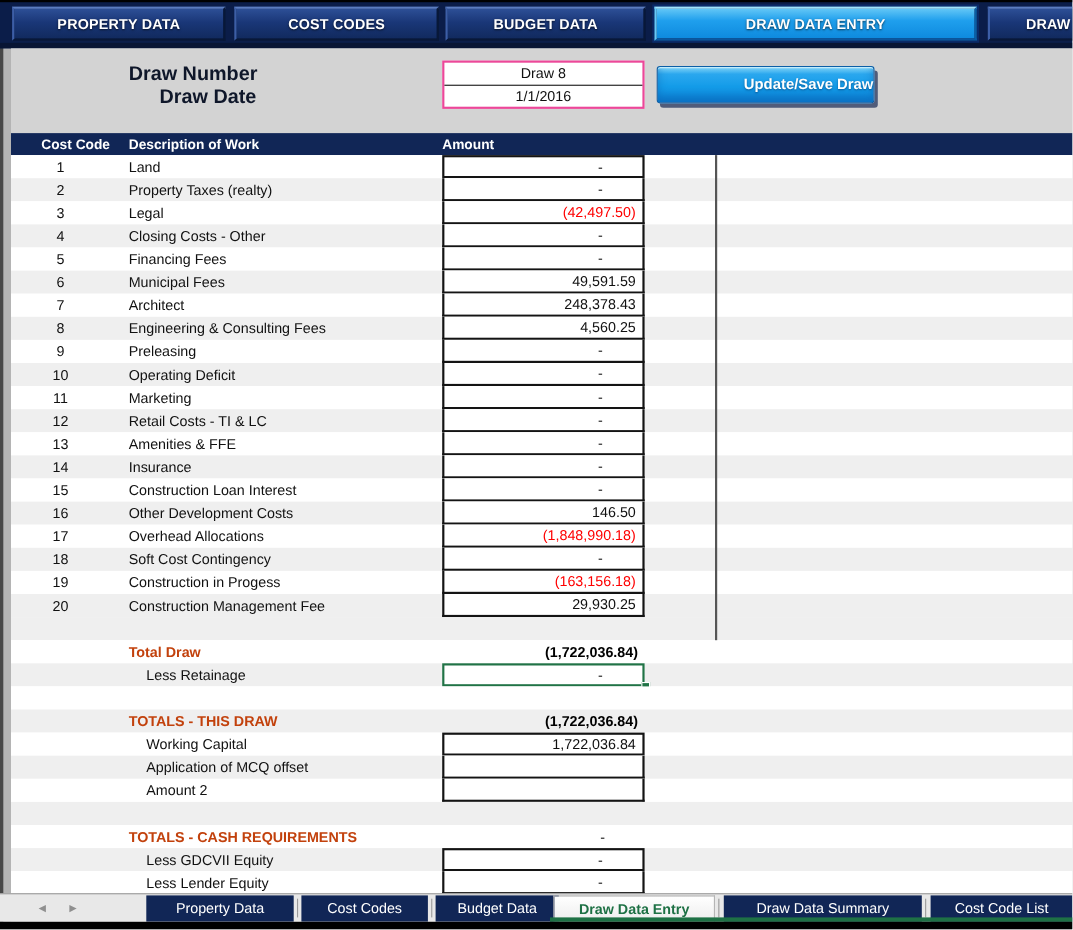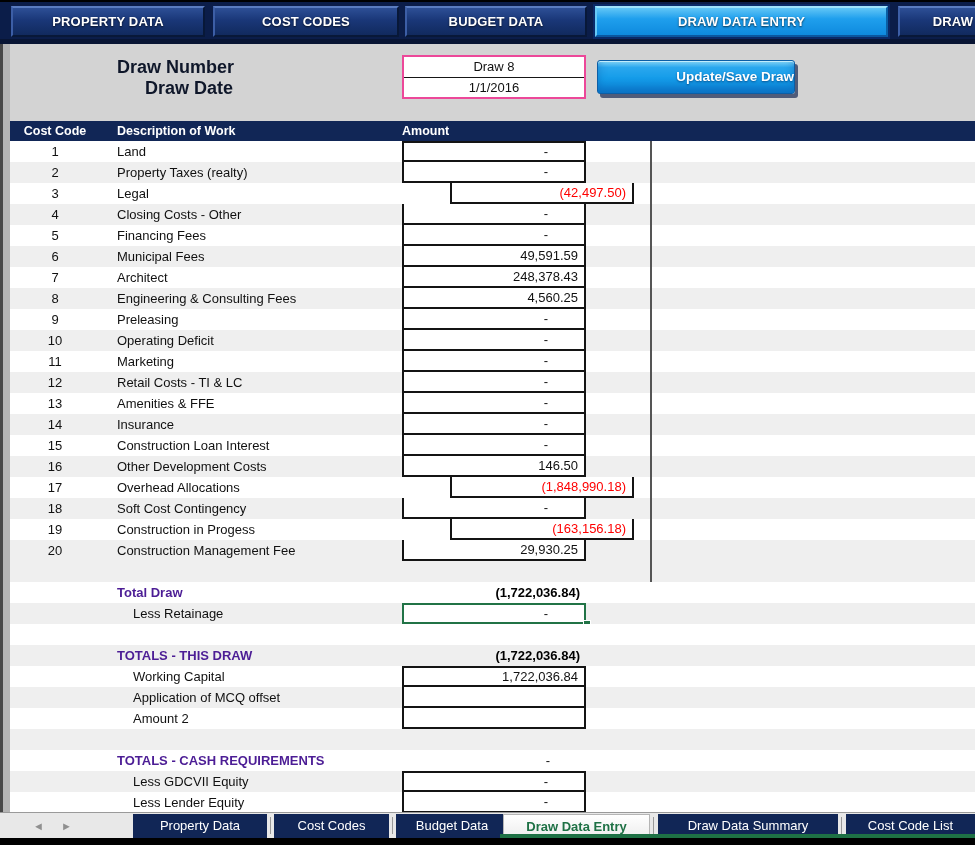--- a/index.html
+++ b/index.html
@@ -30,36 +30,36 @@
   .savebtn { position:absolute; left:587px; top:16px; width:198px; height:34px; border-radius:3px;
     background:linear-gradient(180deg,#86d7f8 0%,#2aa7ee 20%,#149ce9 55%,#0d89dd 100%);
     border:1px solid #0c5ea6; box-sizing:border-box; color:#fff; font-weight:bold; font-size:13.5px; text-align:right; line-height:31px;
     text-shadow:0 1px 2px rgba(0,40,90,.6);
     box-shadow:inset 0 1px 0 #c2ecfc, inset 0 -6px 8px rgba(8,90,170,.5), 3px 4px 0 rgba(9,27,73,.65); cursor:pointer; }
 
   
   .sheet { position:absolute; left:10px; top:121px; width:965px; height:691px; background:#fff; }
   .thead { position:relative; height:20px; background:#112656; }
   .thead .h { position:absolute; color:#fff; font-weight:bold; font-size:12.5px; line-height:20px; }
-  .h-code { left:0; width:90px; text-align:center; }
+  .h-code { left:0; width:90px; text-align:right; }
   .h-desc { left:107px; }
   .h-amt { left:392px; width:178px; text-align:left; }
 
   .row { position:relative; height:21px; }
   .bg-w { background:#ffffff; } .bg-g { background:#efefef; }
   .code { position:absolute; left:0; width:90px; text-align:center; line-height:21px; font-size:13px; color:#111; }
   .desc { position:absolute; left:107px; line-height:21px; font-size:13px; color:#111; white-space:nowrap; }
   .desc.ind { left:123px; }
-  .desc.b { font-weight:bold; color:#4c1d95; }
+  .desc.b { font-weight:bold; color:#c2410c; }
   .amt { position:absolute; left:392px; width:184px; height:21px; line-height:19px; font-size:13px; color:#111; text-align:right; box-sizing:border-box; padding-right:6px; }
   .amt.plain { line-height:21px;text-align:right; }
   .amt.box { background:#fff; border:2px solid #141414; border-top:none; }
   .amt.box.top { border-top:2px solid #141414; line-height:17px; }
   .amt.dash { padding-right:36px; }
-  .amt.neg { color:#fe0000;margin-left:48px; }
+  .amt.neg { color:#fe0000; }
   .amt.b { font-weight:bold; color:#000; }
   .amt.sel { background:#fff; border:2.5px solid #217346; line-height:17px; }
   .handle { position:absolute; left:573px; top:17px; width:6px; height:6px; background:#217346; border:1px solid #fff; }
   .vline { position:absolute; left:640px; top:20px; width:1.5px; height:441px; background:#555; }
 
   
   .tabbar { position:absolute; left:0; top:812px; width:975px; height:26px; background:#e8e8e8; border-top:1.5px solid #9a9a9a; box-sizing:border-box; z-index:5; overflow:hidden; }
   .navarrow { position:absolute; top:5px; font-size:11px; color:#8f8f8f; cursor:pointer; line-height:16px; }
   .sheettab { position:absolute; top:1px; height:24px; line-height:24px; text-align:center; font-size:13px; color:#fff; background:#112656; cursor:pointer; white-space:nowrap; box-sizing:border-box; }
   .sheettab.active { background:linear-gradient(180deg,#ffffff 0%,#ededed 100%); color:#1e7145; font-weight:bold; border:1px solid #b5b5b5; border-bottom:none; }

